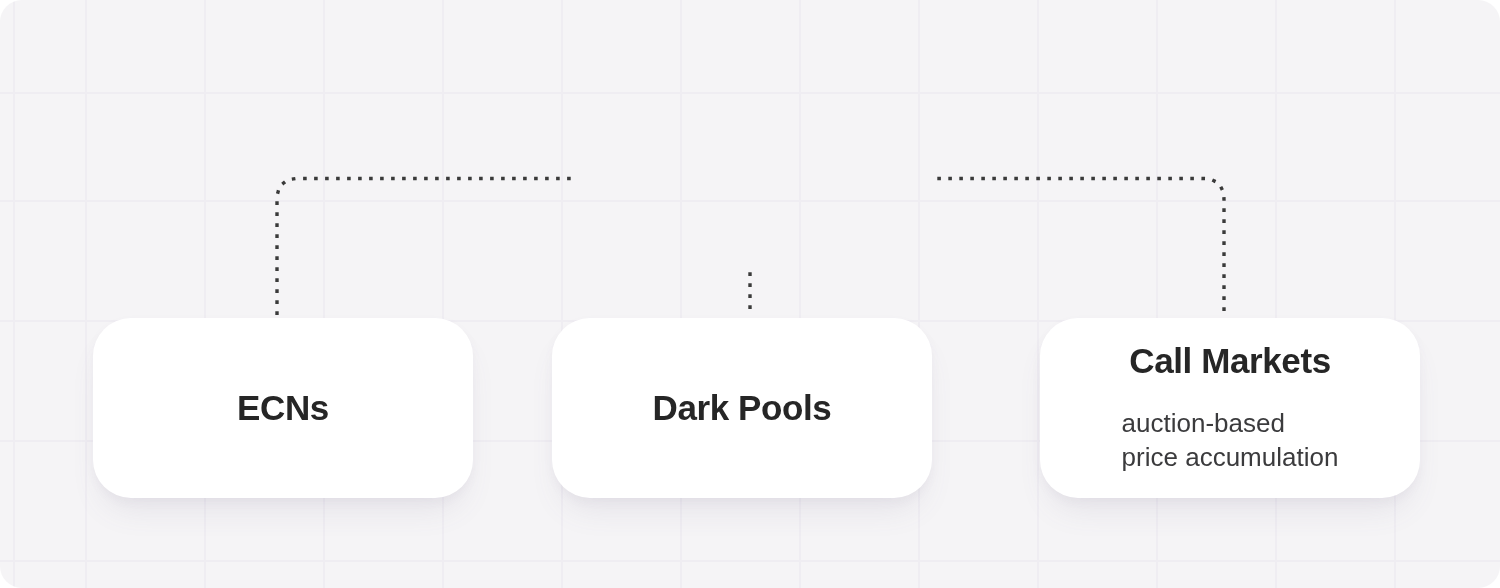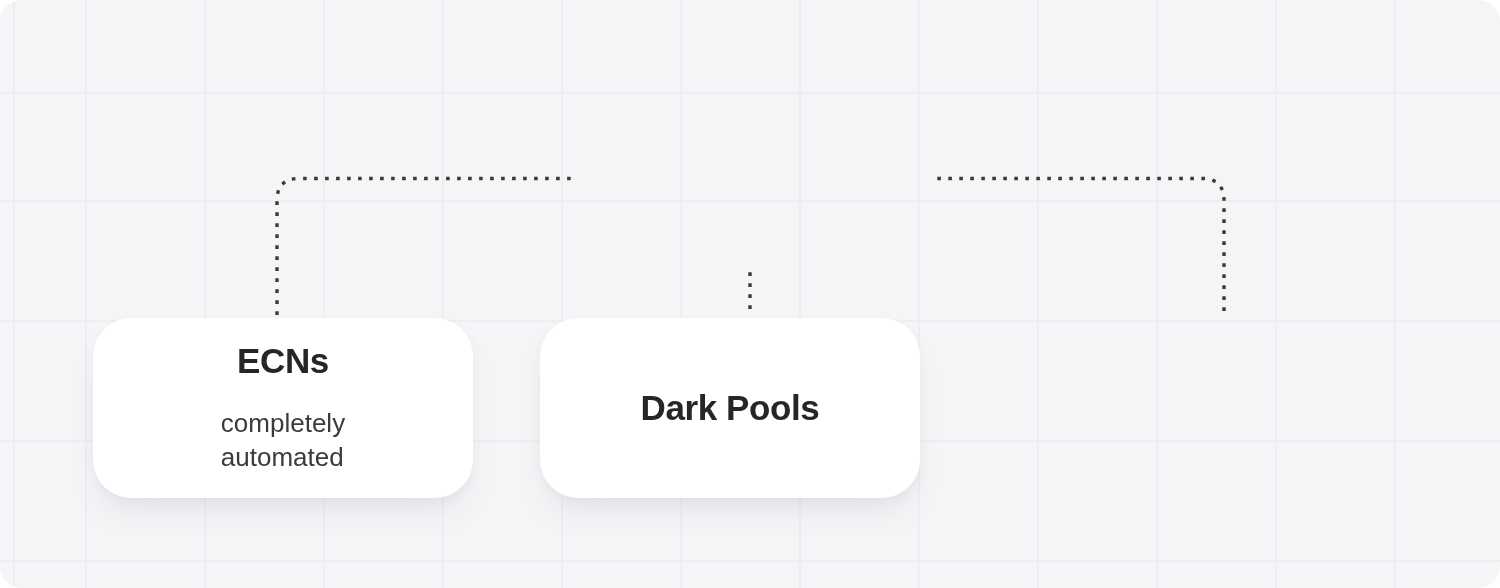--- a/index.html
+++ b/index.html
@@ -64,21 +64,21 @@
       0 20px 32px -10px rgba(108, 96, 132, 0.12),
       0 4px 10px rgba(108, 96, 132, 0.05);
     display: flex;
     flex-direction: column;
     align-items: center;
     justify-content: center;
     gap: 25px;
     text-align: left;
   }
   .card-1 { left: 93px; }
-  .card-2 { left: 540px; }
+  .card-2 { left: 552px; }
   .card-3 { left: 1040px; }
   .card h2 {
     font-size: 35px;
     font-weight: 700;
     color: #262626;
     letter-spacing: -0.4px;
     line-height: 1.1;
   }
   .card p {
     font-size: 26px;
@@ -94,21 +94,24 @@
 
   <svg class="connectors" viewBox="0 0 1500 588" xmlns="http://www.w3.org/2000/svg">
     <path d="M 569 178.5 H 299 Q 277 178.5 277 200.5 V 316" stroke="#3A3A3A"></path>
     <path d="M 750 274 V 316" stroke="#3A3A3A"></path>
     <path d="M 939 178.5 H 1202 Q 1224 178.5 1224 200.5 V 316" stroke="#3A3A3A"></path>
   </svg>
 
 
   <div class="card card-1">
     <h2>ECNs</h2>
-    <p><span>completely</span><br><span>automated</span></p>
   </div>
 
   <div class="card card-2">
     <h2>Dark Pools</h2>
   </div>
 
+  <div class="card card-3">
+    <h2>Call Markets</h2>
+    <p><span>auction-based</span><br><span>price accumulation</span></p>
+  </div>
 
 </div>
 
 </body></html>

